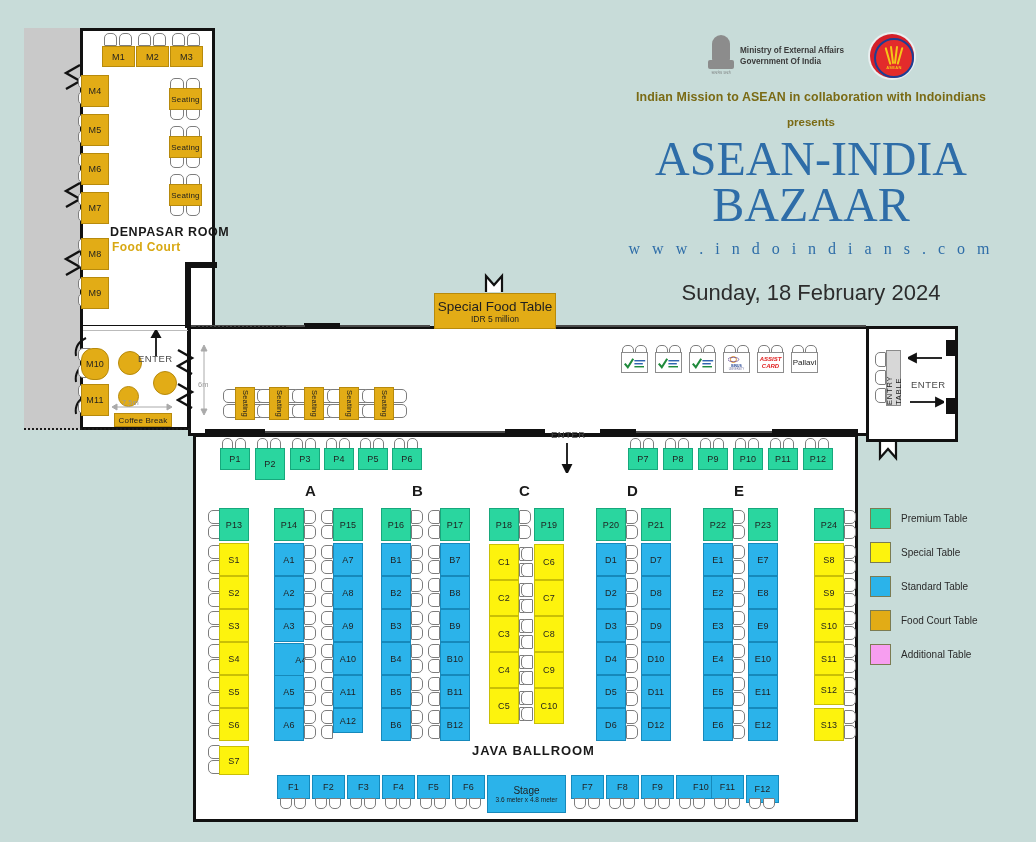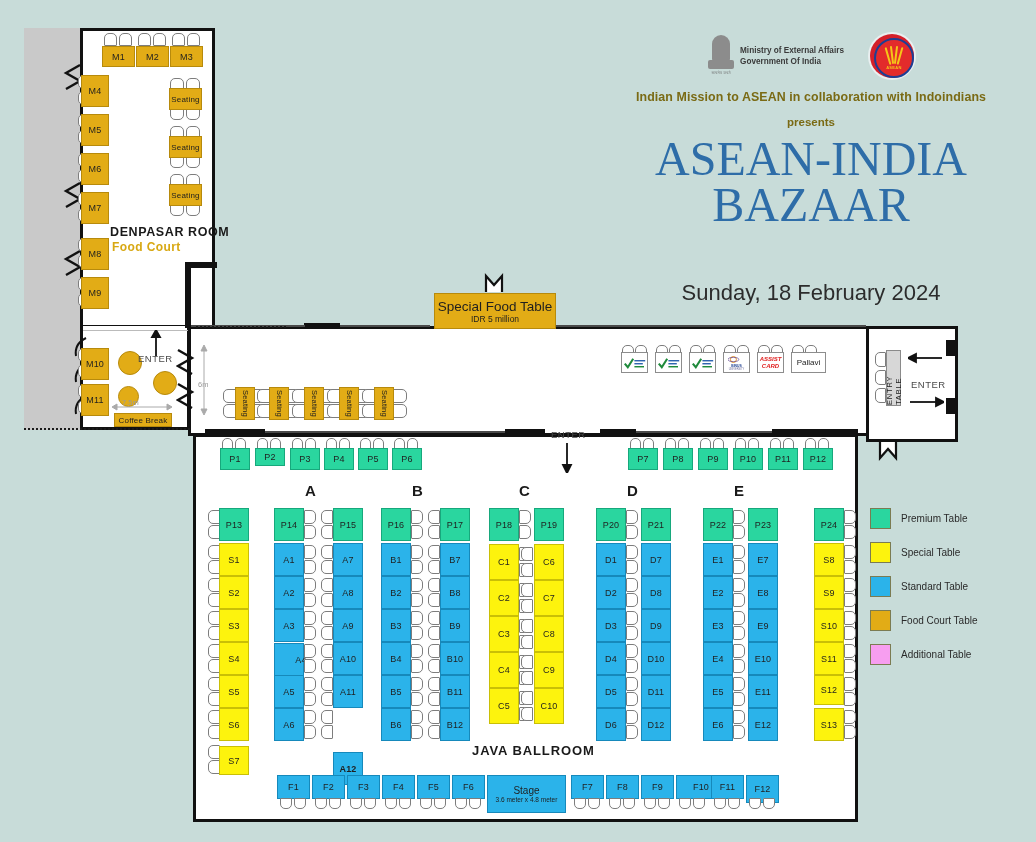--- a/index.html
+++ b/index.html
@@ -206,21 +206,21 @@
       <div class="ch ch-l" style="left:78px;top:238px;width:13px;height:14px;"></div>
       <div class="ch ch-l" style="left:78px;top:254px;width:13px;height:14px;"></div>
       <div class="tbl t-food" style="left:81px;top:238px;width:28px;height:32px;">M8</div>
 
       <div class="ch ch-l" style="left:78px;top:277px;width:13px;height:14px;"></div>
       <div class="ch ch-l" style="left:78px;top:293px;width:13px;height:14px;"></div>
       <div class="tbl t-food" style="left:81px;top:277px;width:28px;height:32px;">M9</div>
 
       <div class="ch ch-l" style="left:78px;top:348px;width:13px;height:14px;"></div>
       <div class="ch ch-l" style="left:78px;top:364px;width:13px;height:14px;"></div>
-      <div class="tbl t-food" style="left:81px;top:348px;width:28px;height:32px;">M10</div>
+      <div class="tbl t-food" style="left:81px;top:348px;width:28px;height:32px;border-radius:12px;">M10</div>
 
       <div class="ch ch-l" style="left:78px;top:384px;width:13px;height:14px;"></div>
       <div class="ch ch-l" style="left:78px;top:400px;width:13px;height:14px;"></div>
       <div class="tbl t-food" style="left:81px;top:384px;width:28px;height:32px;">M11</div>
     </div>
 
     <div>
       <div class="ch ch-t" style="left:170px;top:78px;width:14px;height:15px;"></div>
       <div class="ch ch-t" style="left:186px;top:78px;width:14px;height:15px;"></div>
       <div class="ch ch-b" style="left:170px;top:105px;width:14px;height:15px;"></div>
@@ -356,21 +356,21 @@
         <span style="font-size:2.6px;color:#6a6a9a;">UNIVERSITY</span>
       </div>
       <div class="ch ch-t" style="left:758px;top:345px;width:12px;height:9px;"></div>
       <div class="ch ch-t" style="left:771px;top:345px;width:12px;height:9px;"></div>
       <div class="sponsor" style="left:757px;top:352px;width:27px;height:21px;flex-direction:column;line-height:7px;">
         <span style="font-size:6px;color:#e02020;font-weight:bold;font-style:italic;">ASSIST</span>
         <span style="font-size:6px;color:#e02020;font-weight:bold;font-style:italic;">CARD</span>
       </div>
       <div class="ch ch-t" style="left:792px;top:345px;width:12px;height:9px;"></div>
       <div class="ch ch-t" style="left:805px;top:345px;width:12px;height:9px;"></div>
-      <div class="sponsor" style="left:791px;top:352px;width:35px;height:21px;font-size:8px;">Pallavi</div>
+      <div class="sponsor" style="left:791px;top:352px;width:27px;height:21px;font-size:8px;">Pallavi</div>
     </div>
 
     <div class="entrytbl" style="left:886px;top:350px;width:15px;height:56px;">
       <span>ENTRY TABLE</span>
     </div>
     <div class="ch ch-l" style="left:875px;top:352px;width:11px;height:15px;"></div>
     <div class="ch ch-l" style="left:875px;top:370px;width:11px;height:15px;"></div>
     <div class="ch ch-l" style="left:875px;top:388px;width:11px;height:15px;"></div>
     <div class="enter-lb" style="left:911px;top:379px;">ENTER</div>
     <svg style="position:absolute;left:908px;top:352px;width:36px;height:12px;" viewBox="0 0 36 12">
@@ -397,21 +397,21 @@
 
     <div>
       <div>
         <div class="ch ch-t" style="left:222px;top:438px;width:11px;height:11px;"></div>
         <div class="ch ch-t" style="left:235px;top:438px;width:11px;height:11px;"></div>
         <div class="tbl t-prem" style="left:220px;top:448px;width:30px;height:22px;">P1</div>
       </div>
       <div>
         <div class="ch ch-t" style="left:257px;top:438px;width:11px;height:11px;"></div>
         <div class="ch ch-t" style="left:270px;top:438px;width:11px;height:11px;"></div>
-        <div class="tbl t-prem" style="left:255px;top:448px;width:30px;height:18px;">P2</div>
+        <div class="tbl t-prem" style="left:255px;top:448px;width:30px;height:32px;">P2</div>
       </div>
       <div>
         <div class="ch ch-t" style="left:292px;top:438px;width:11px;height:11px;"></div>
         <div class="ch ch-t" style="left:305px;top:438px;width:11px;height:11px;"></div>
         <div class="tbl t-prem" style="left:290px;top:448px;width:30px;height:22px;">P3</div>
       </div>
       <div>
         <div class="ch ch-t" style="left:326px;top:438px;width:11px;height:11px;"></div>
         <div class="ch ch-t" style="left:339px;top:438px;width:11px;height:11px;"></div>
         <div class="tbl t-prem" style="left:324px;top:448px;width:30px;height:22px;">P4</div>
@@ -542,21 +542,21 @@
       <div class="ch ch-r" style="left:304px;top:692px;width:12px;height:14px;"></div>
       <div class="ch ch-l" style="left:321px;top:677px;width:12px;height:14px;"></div>
       <div class="ch ch-l" style="left:321px;top:692px;width:12px;height:14px;"></div>
       <div class="tbl t-std" style="left:333px;top:675px;width:30px;height:33px;">A11</div>
 
       <div class="tbl t-std" style="left:274px;top:708px;width:30px;height:33px;">A6</div>
       <div class="ch ch-r" style="left:304px;top:710px;width:12px;height:14px;"></div>
       <div class="ch ch-r" style="left:304px;top:725px;width:12px;height:14px;"></div>
       <div class="ch ch-l" style="left:321px;top:710px;width:12px;height:14px;"></div>
       <div class="ch ch-l" style="left:321px;top:725px;width:12px;height:14px;"></div>
-      <div class="tbl t-std" style="left:333px;top:752px;width:30px;height:33px;font-weight:bold;">A12</div>
+      <div class="tbl t-std" style="left:333px;top:708px;width:30px;height:25px;">A12</div>
     </div>
 
     <div>
       <div class="tbl t-prem" style="left:381px;top:508px;width:30px;height:33px;">P16</div>
       <div class="ch ch-r" style="left:411px;top:510px;width:12px;height:14px;"></div>
       <div class="ch ch-r" style="left:411px;top:525px;width:12px;height:14px;"></div>
       <div class="ch ch-l" style="left:428px;top:510px;width:12px;height:14px;"></div>
       <div class="ch ch-l" style="left:428px;top:525px;width:12px;height:14px;"></div>
       <div class="tbl t-prem" style="left:440px;top:508px;width:30px;height:33px;">P17</div>
 
@@ -865,20 +865,21 @@
         </div>
       </div>
     </div>
 
     <div class="presents-line">Indian Mission to ASEAN in collaboration with Indoindians</div>
     <div class="presents">presents</div>
     <div class="big-title">
       <div>ASEAN-INDIA</div>
       <div>BAZAAR</div>
     </div>
+    <div class="site">w w w . i n d o i n d i a n s . c o m</div>
     <div class="date">Sunday, 18 February 2024</div>
   </div>
 
   <div class="legend">
     <div class="leg-row">
       <div class="leg-sw t-prem"></div>
       <div class="leg-tx">Premium Table</div>
     </div>
     <div class="leg-row">
       <div class="leg-sw t-spec"></div>

